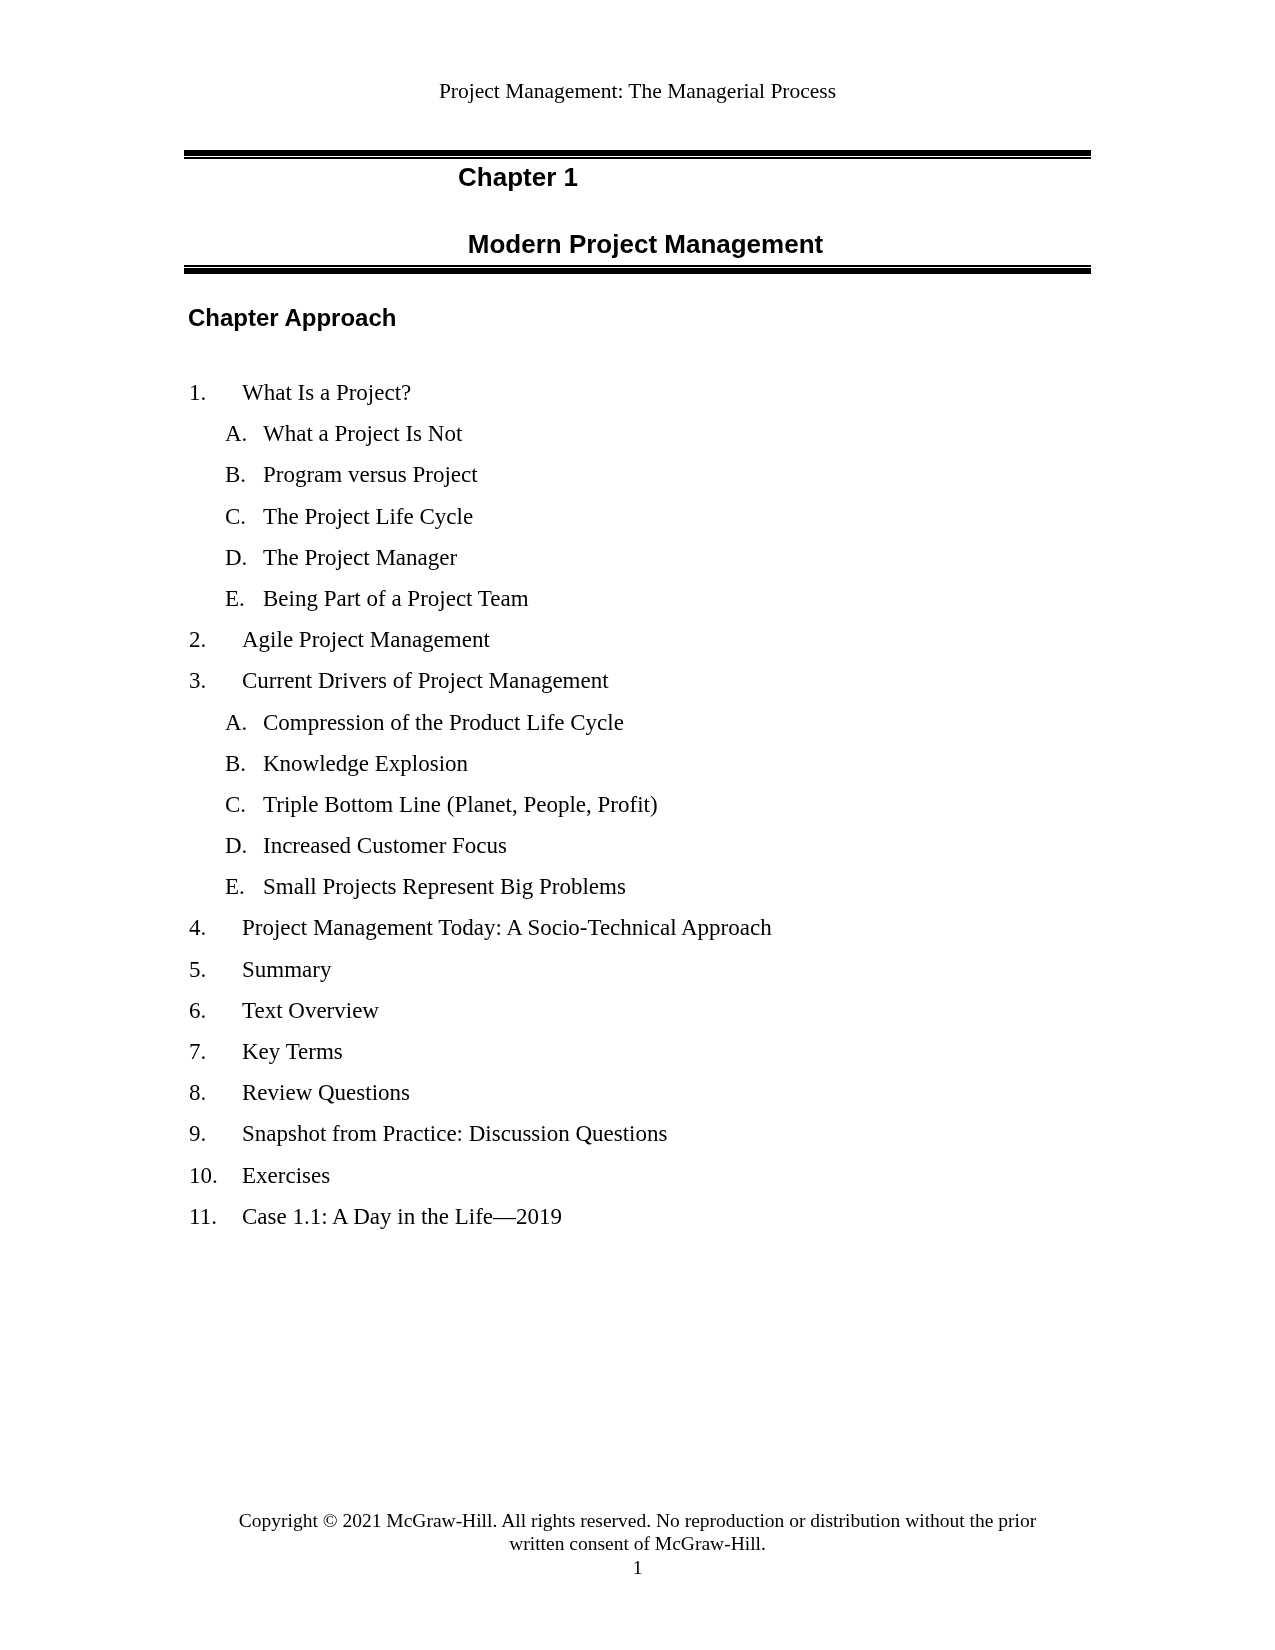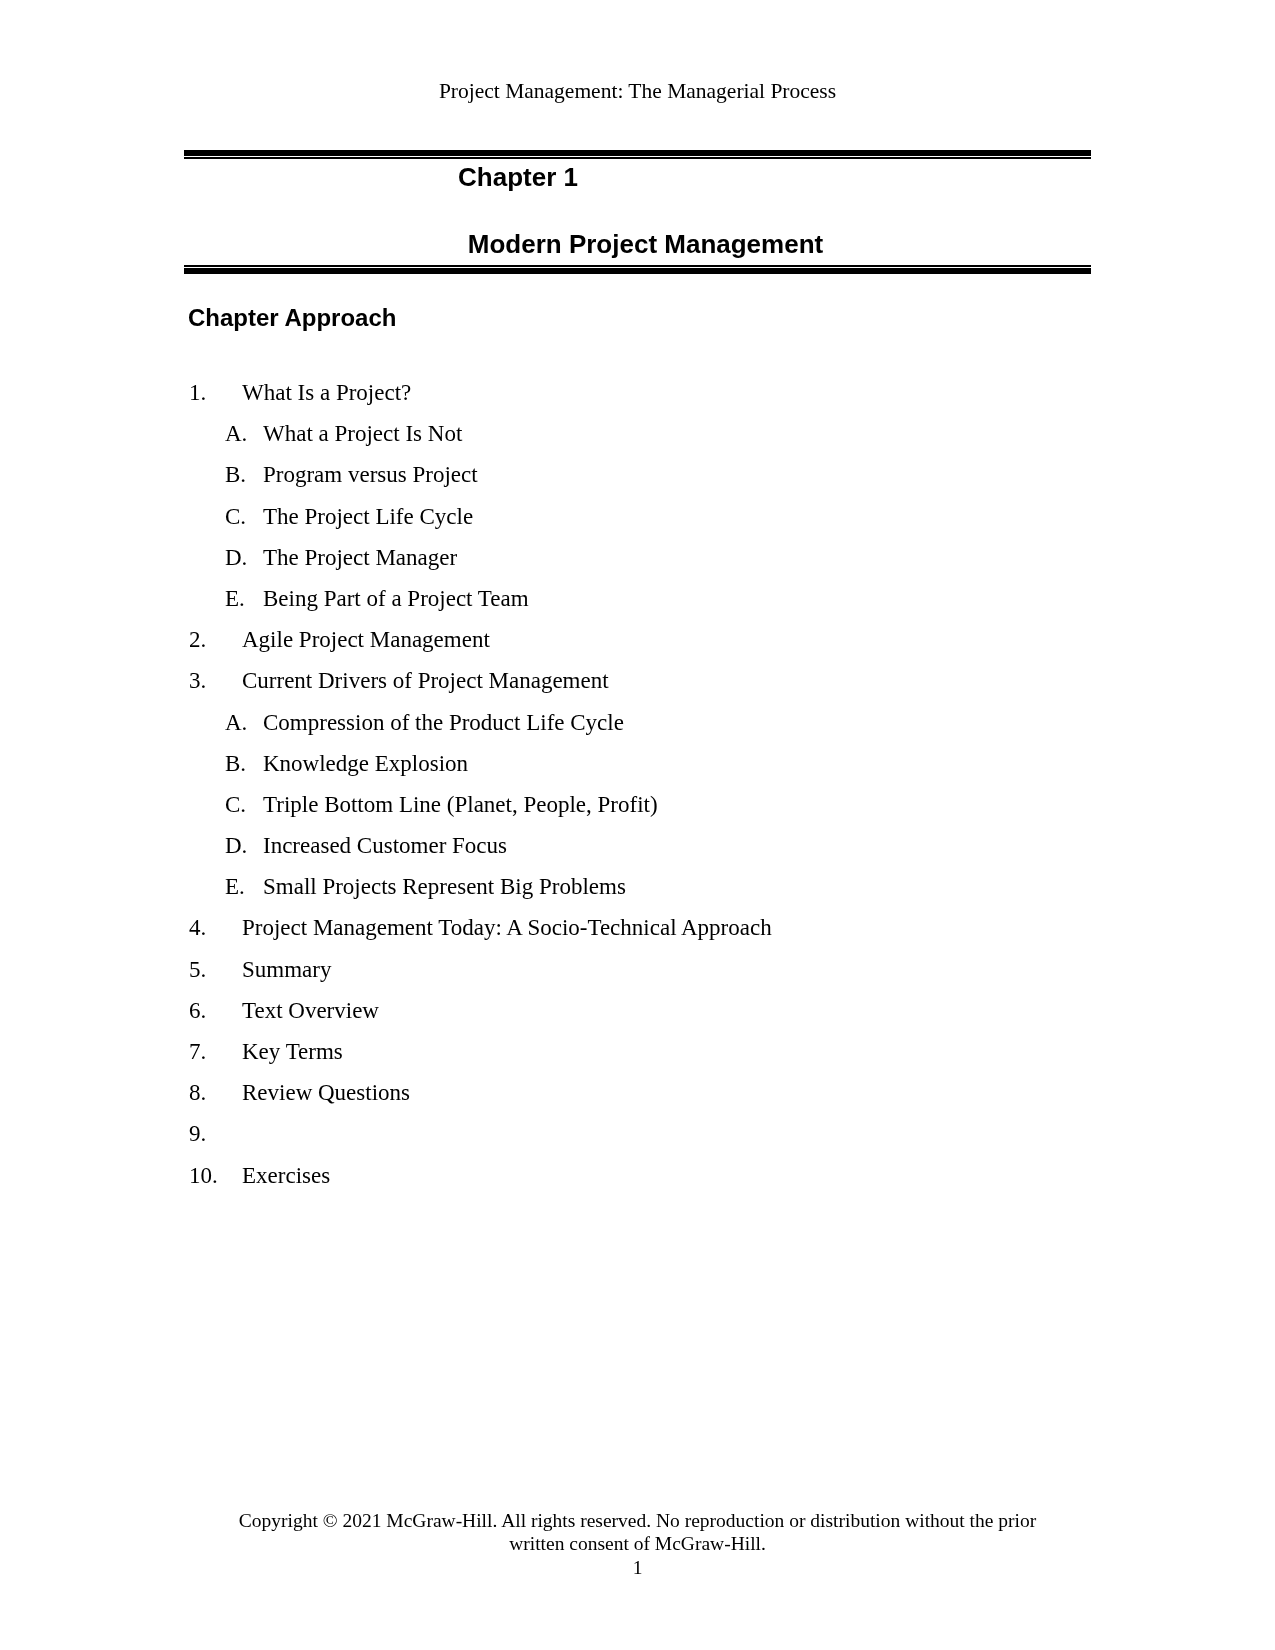--- a/index.html
+++ b/index.html
@@ -204,24 +204,29 @@
   <li>
       <span class="num">7.</span>
       <span class="txt">Key Terms</span>
     </li>
   <li>
       <span class="num">8.</span>
       <span class="txt">Review Questions</span>
     </li>
   <li>
       <span class="num">9.</span>
+      <span class="txt">Snapshot from Practice: Discussion Questions</span>
     </li>
   <li>
       <span class="num">10.</span>
       <span class="txt">Exercises</span>
+    </li>
+  <li>
+      <span class="num">11.</span>
+      <span class="txt">Case 1.1: A Day in the Life—2019</span>
     </li>
 </ul>
 
 <div class="footer">
   <span>Copyright © 2021 McGraw-Hill. All rights reserved. No reproduction or distribution without the prior</span>
   <span class="line2">written consent of McGraw-Hill.</span>
 </div>
 <div class="page-number">1</div>
 
 </body></html>

